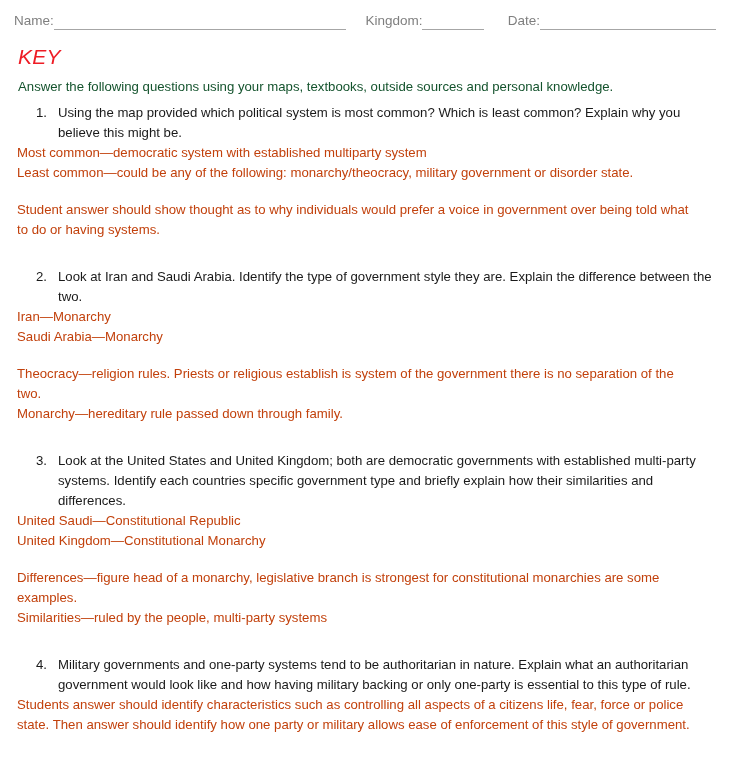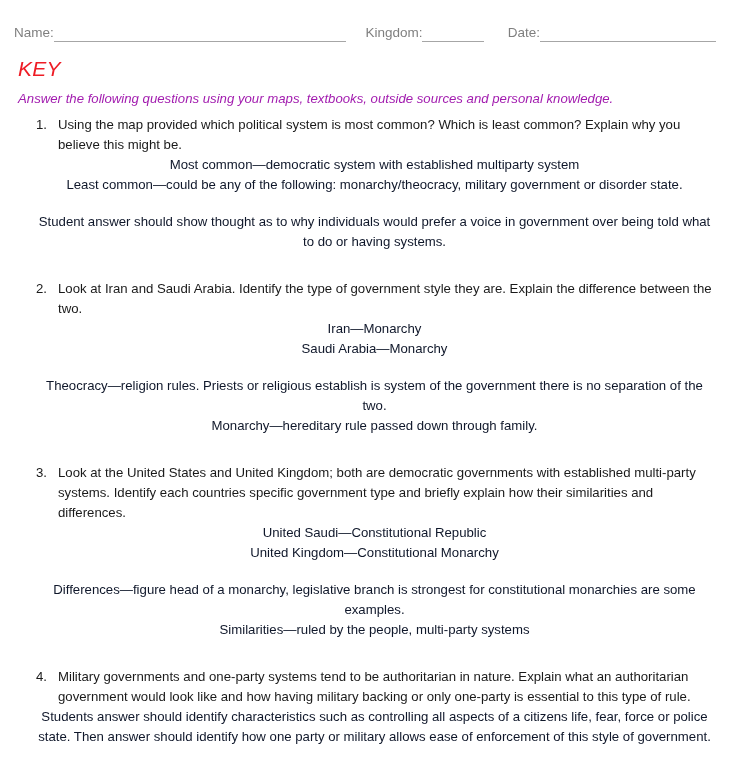--- a/index.html
+++ b/index.html
@@ -20,21 +20,21 @@
     width: 730px;
     height: 776px;
     box-sizing: border-box;
     padding: 0;
   }
 
   
   .header-row {
     display: flex;
     align-items: flex-end;
-    padding: 24px 14px 0 14px;
+    padding: 12px 14px 0 14px;
     font-size: 13.5px;
     color: #8a8a8a;
     white-space: nowrap;
   }
   .field {
     display: flex;
     align-items: flex-end;
   }
   .field-label {
     color: #7f7f7f;
@@ -60,22 +60,21 @@
     font-style: italic;
     color: #ee1c25;
     letter-spacing: 0.2px;
     line-height: 24px;
   }
 
   
   .instructions {
     margin: 9px 0 0 18px;
     font-size: 13.2px;
-    font-style: italic;
-    color: #a21caf;
+    color: #14532d;
     line-height: 17px;
   }
 
   
   .q-block { margin-top: 8px; }
 
   .q-item {
     position: relative;
     margin-left: 36px;
     padding-left: 22px;
@@ -88,27 +87,26 @@
     position: absolute;
     left: 0;
     top: 0;
     width: 18px;
     text-align: left;
     font-size: 13.2px;
     color: #1a1a1a;
   }
 
   .answer {
-    margin-left: 33px;
+    margin-left: 17px;
     margin-right: 14px;
     font-size: 13.2px;
     line-height: 20px;
-    color: #0f172a;
+    color: #c2410c;
     max-width: 683px;
-    text-align: center;
   }
   .spacer-md { height: 17px; }
   .spacer-lg { height: 19px; }
 </style>
 </head>
 <body>
 
 <div class="page">
 
   <div class="header-row">

